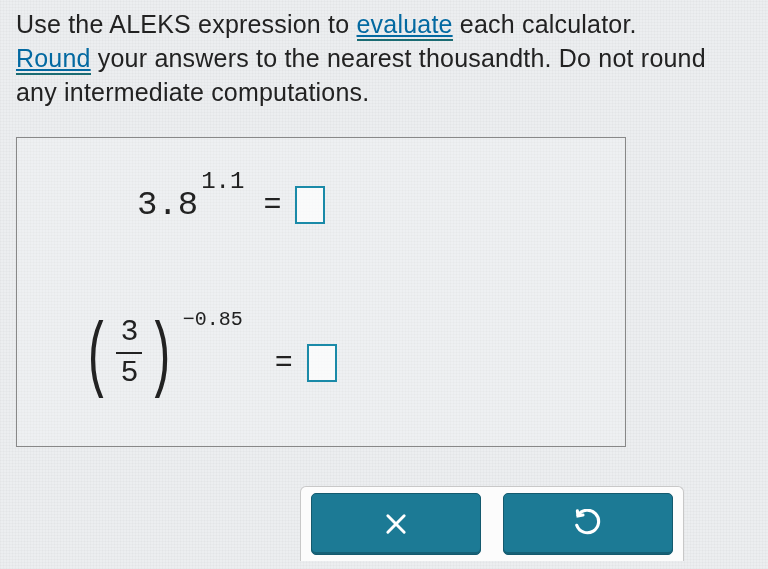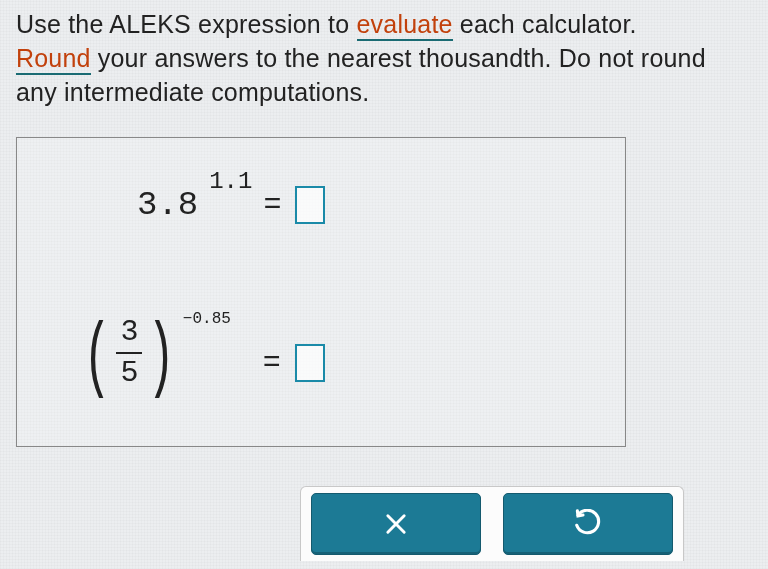--- a/index.html
+++ b/index.html
@@ -15,23 +15,24 @@
       #eceef0;
     color: #222;
     overflow: hidden;
   }
   .instructions {
     font-size: 25px;
     line-height: 1.35;
     letter-spacing: 0.2px;
   }
   .ul-link {
-    color: #c2410c;
+    color: #0369a1;
     border-bottom: 2px solid #1a6b73;
     padding-bottom: 1px;
+    text-decoration: underline;
   }
   .work-box {
     margin-top: 28px;
     border: 1px solid #888;
     width: 610px;
     height: 310px;
     background: rgba(255,255,255,0.15);
     position: relative;
     font-family: Liberation Mono, monospace;
   }
@@ -43,21 +44,21 @@
   .row1 { top: 48px; left: 120px; }
   .row2 { top: 178px; left: 55px; }
   .base {
     font-size: 34px;
     position: relative;
   }
   .superscript {
     font-size: 24px;
     position: relative;
     top: -24px;
-    left: 11px;
+    left: 3px;
   }
   .equals {
     font-size: 30px;
     margin: 0 14px 0 22px;
   }
   .answer-box {
     display: inline-block;
     width: 30px;
     height: 38px;
     border: 2px solid #1a8aa8;
@@ -82,21 +83,21 @@
     vertical-align: middle;
     margin: 0 -6px;
   }
   .frac .bar {
     width: 26px;
     height: 2px;
     background: #222;
     margin: 3px 0;
   }
   .sup2 {
-    font-size: 16px;
+    font-size: 20px;
     position: relative;
     top: -34px;
     left: -4px;
   }
   .row2 .equals { position: relative; top: 10px; margin-left: 28px; }
   .row2 .answer-box { position: relative; top: 10px; }
 
   .button-bar {
     position: absolute;
     bottom: 8px;

